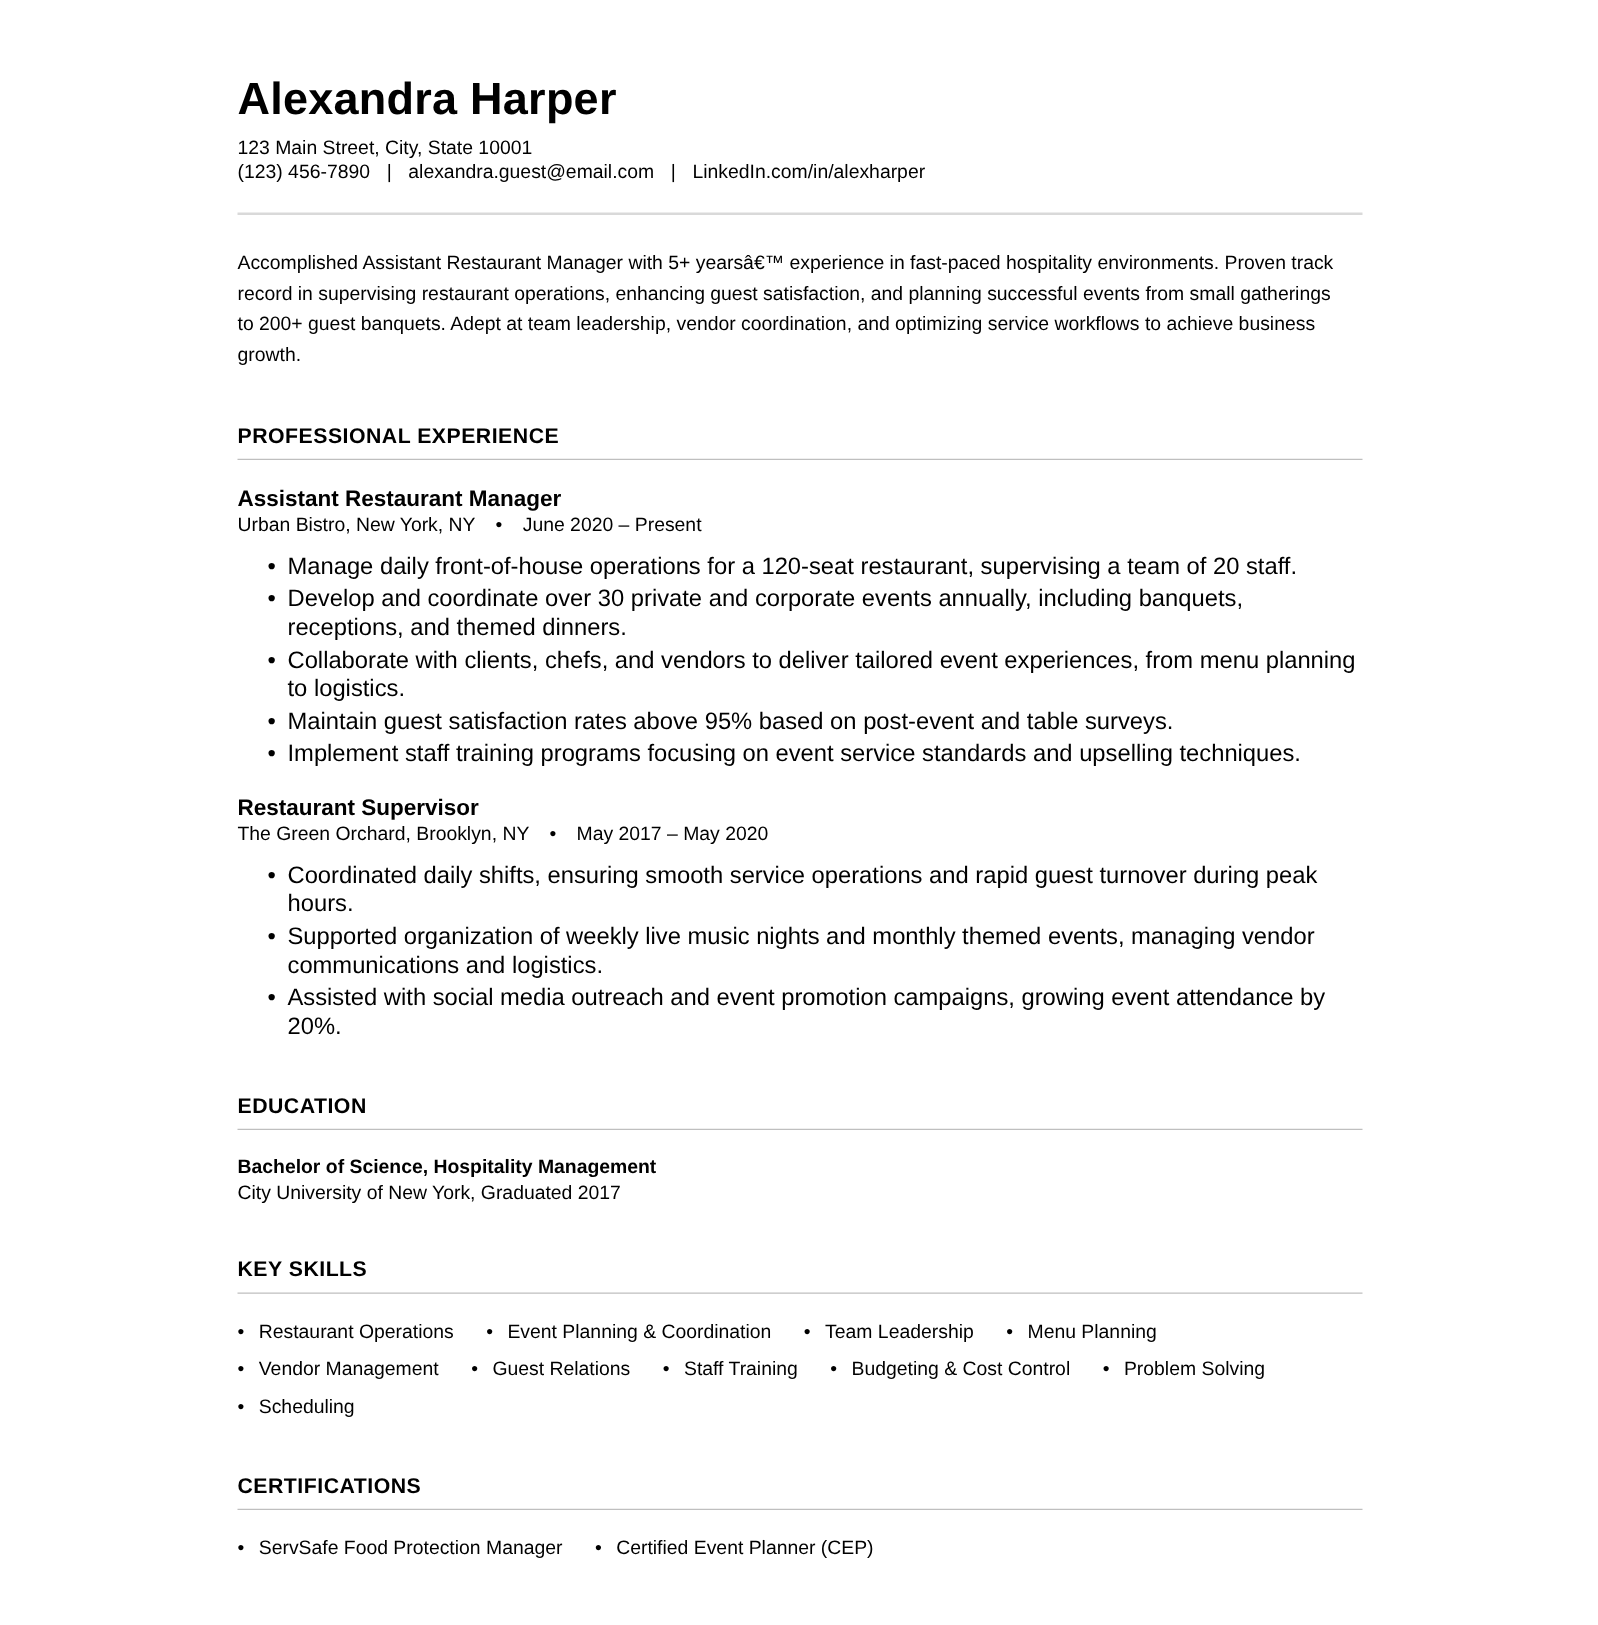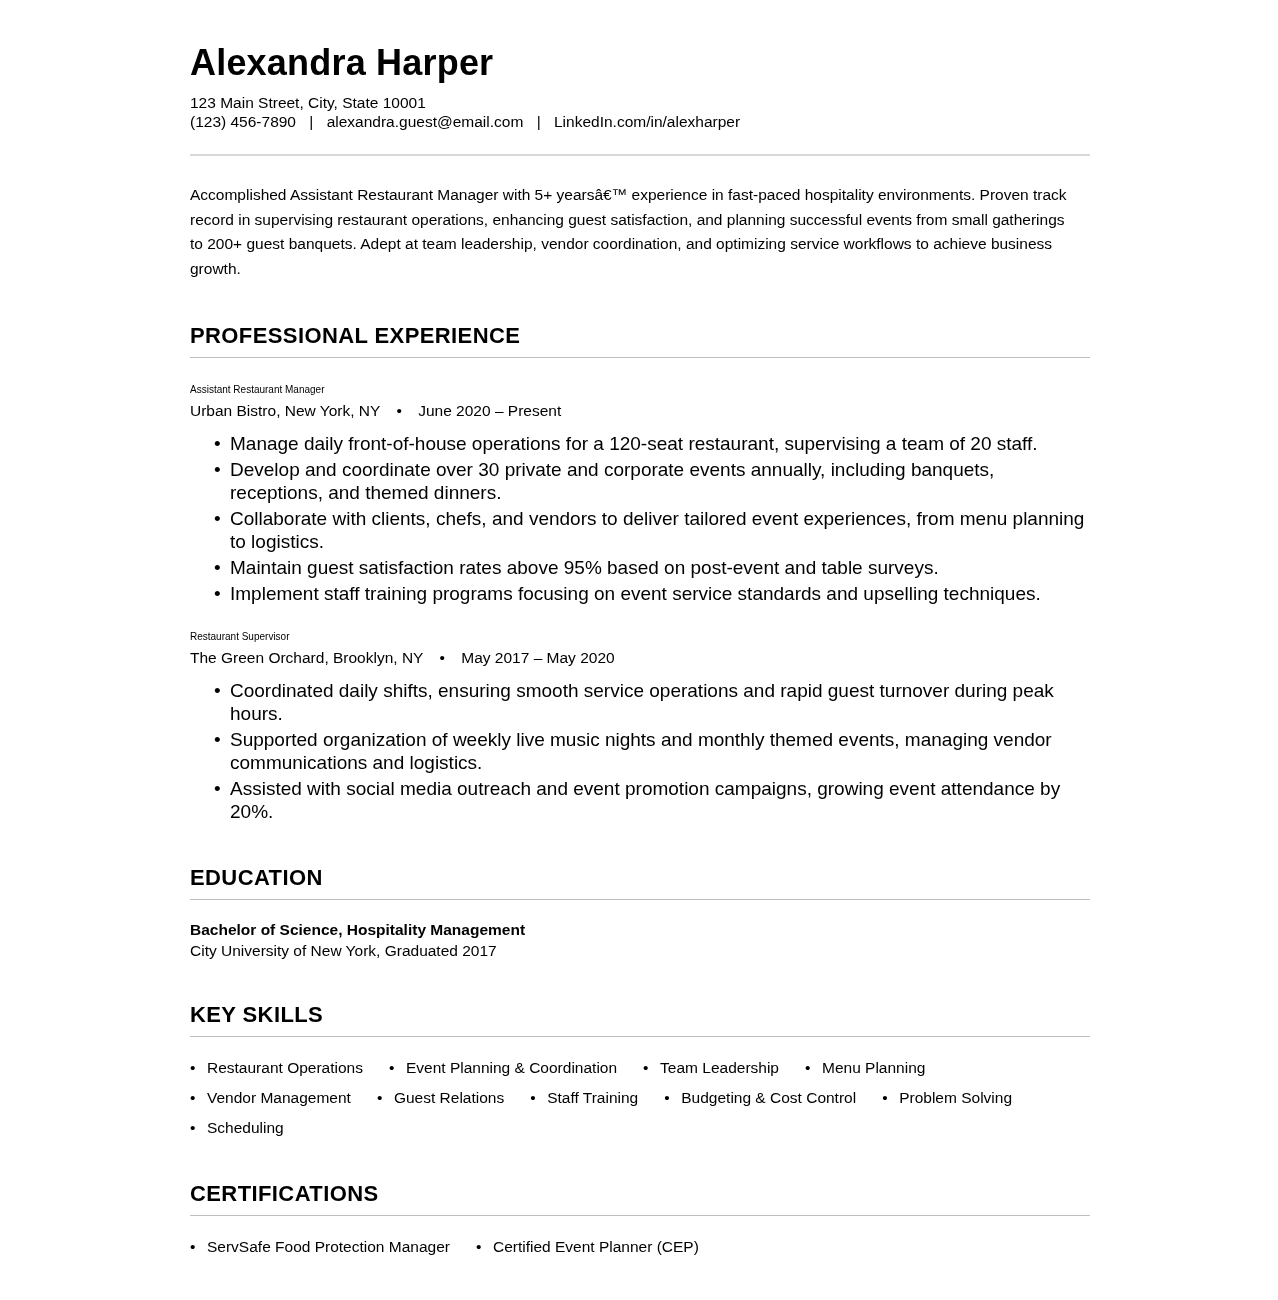--- a/index.html
+++ b/index.html
@@ -8,21 +8,21 @@
     width: 1278px;
     height: 1300px;
     font-family: "Liberation Sans", "DejaVu Sans", sans-serif;
     color: #000000;
     position: relative;
     overflow: hidden;
   }
   .page {
     position: absolute;
     left: 190px;
-    top: 42px;
+    top: 58px;
     width: 900px;
   }
   
   h1.name {
     font-size: 36px;
     font-weight: bold;
     line-height: 1.15;
     letter-spacing: 0.2px;
     margin-bottom: 10px;
   }
@@ -49,31 +49,31 @@
   
   p.summary {
     margin-top: 27px;
     font-size: 15.5px;
     line-height: 24.5px;
     width: 880px;
   }
   
   section { margin-top: 42px; }
   h2.section-heading {
-    font-size: 22px;
+    font-size: 17px;
     font-weight: bold;
     letter-spacing: 0.4px;
     padding-bottom: 8px;
     border-bottom: 1px solid #bfbfbf;
   }
   
   .job { margin-top: 22px; }
   .job-title {
-    font-size: 10px;
-    font-weight: normal;
+    font-size: 18px;
+    font-weight: bold;
     line-height: 19px;
   }
   .job-meta {
     font-size: 15.5px;
     line-height: 19px;
     margin-top: 2px;
   }
   .job-meta .dot { margin: 0 12px; }
   ul.bullets {
     list-style: none;

